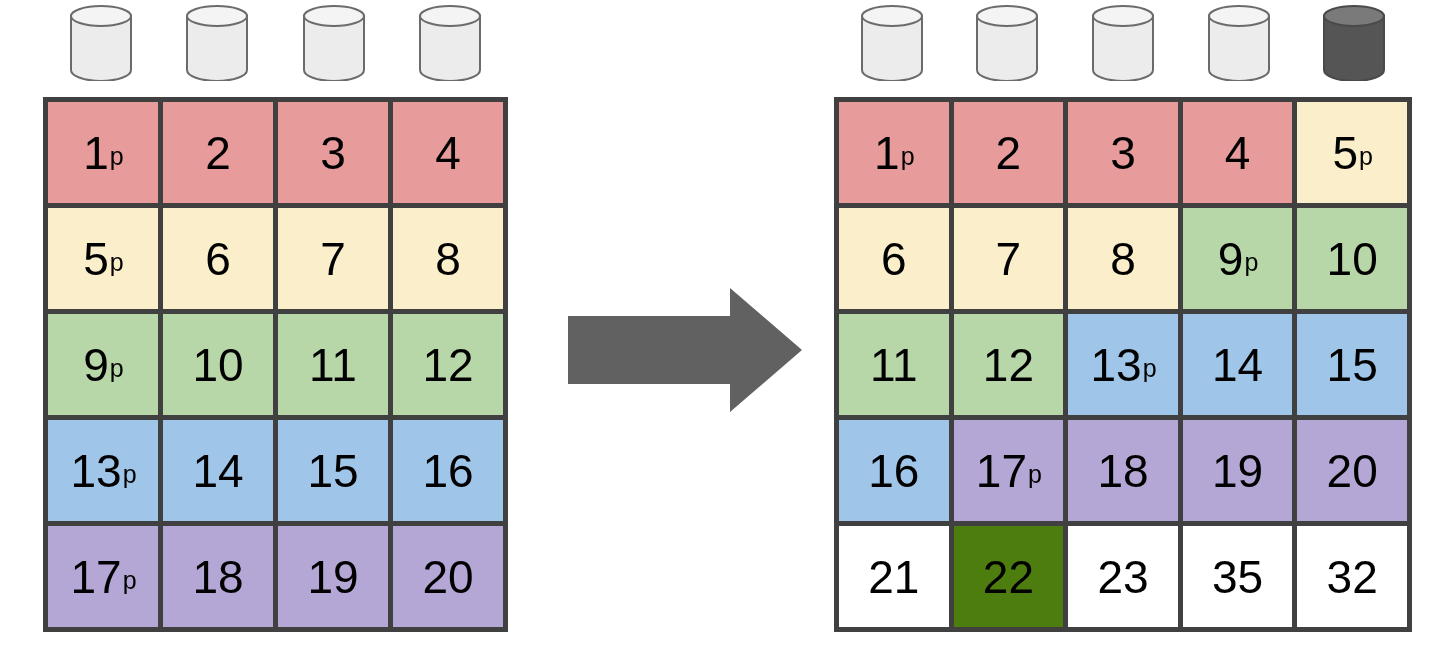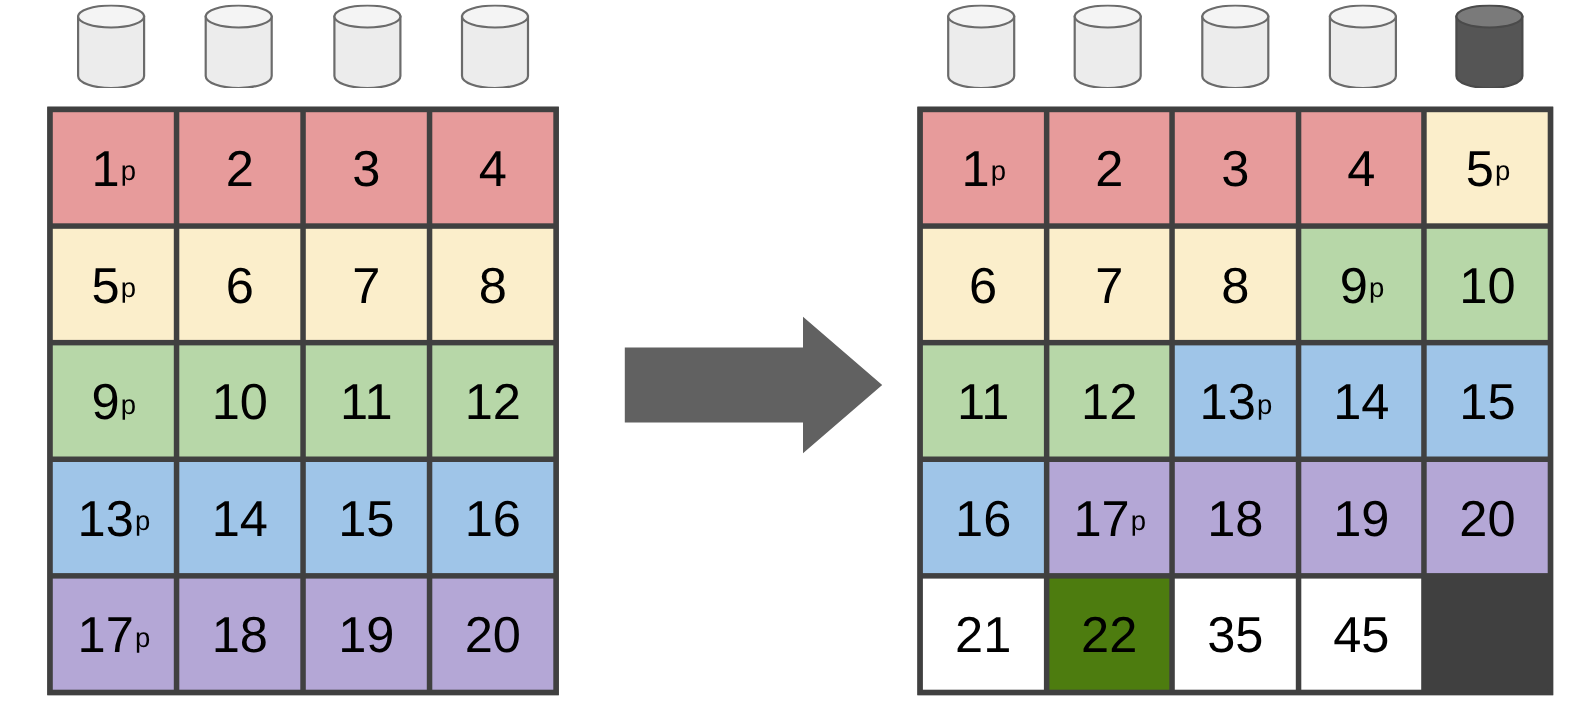--- a/index.html
+++ b/index.html
@@ -394,24 +394,29 @@
             <span class="num">21</span>
           </span>
         </div>
         <div class="cell" style="background: #4d7c0f;">
           <span class="inner">
             <span class="num">22</span>
           </span>
         </div>
         <div class="cell" style="background: rgb(255, 255, 255);">
           <span class="inner">
+            <span class="num">23</span>
+          </span>
+        </div>
+        <div class="cell" style="background: rgb(255, 255, 255);">
+          <span class="inner">
             <span class="num">35</span>
           </span>
         </div>
         <div class="cell" style="background: rgb(255, 255, 255);">
           <span class="inner">
-            <span class="num">45</span>
+            <span class="num">32</span>
           </span>
         </div>
       </div>
   </div>
 
 </div>
 
 </body></html>

